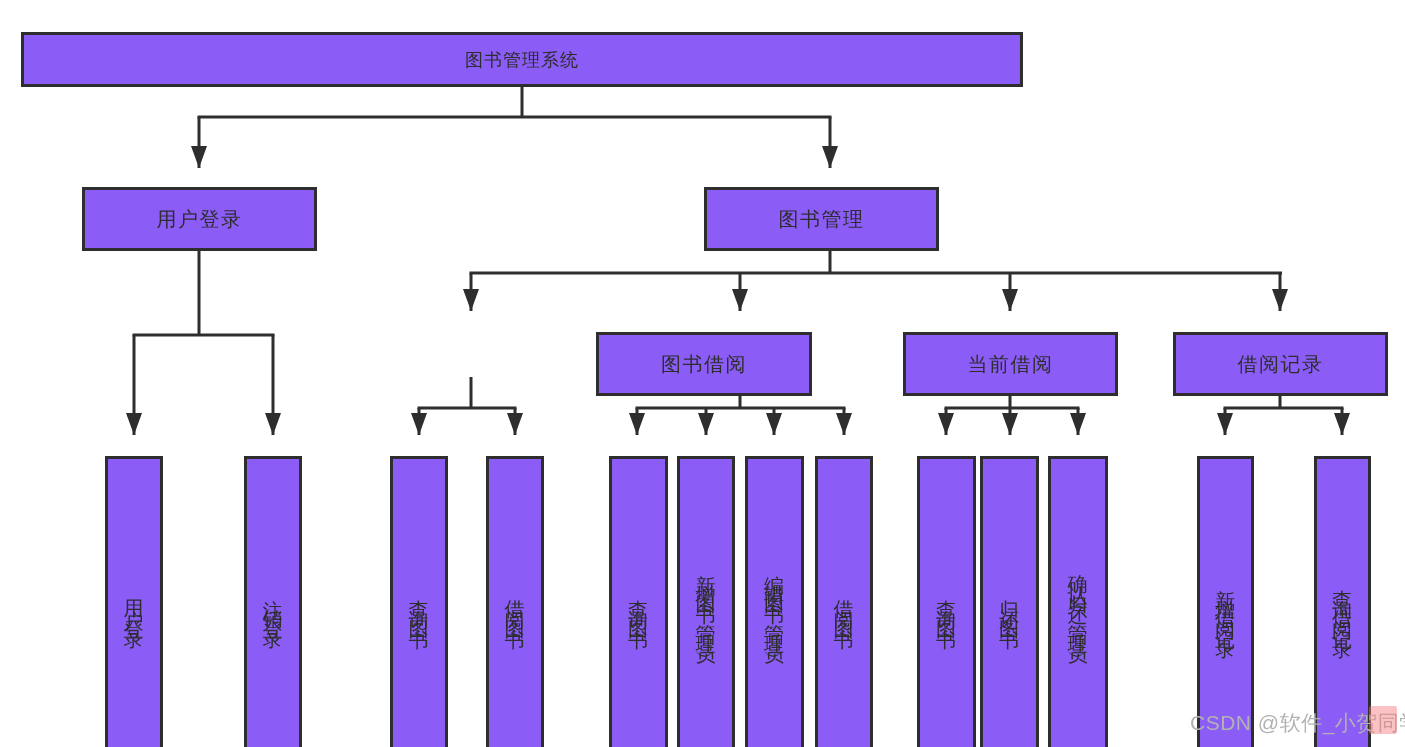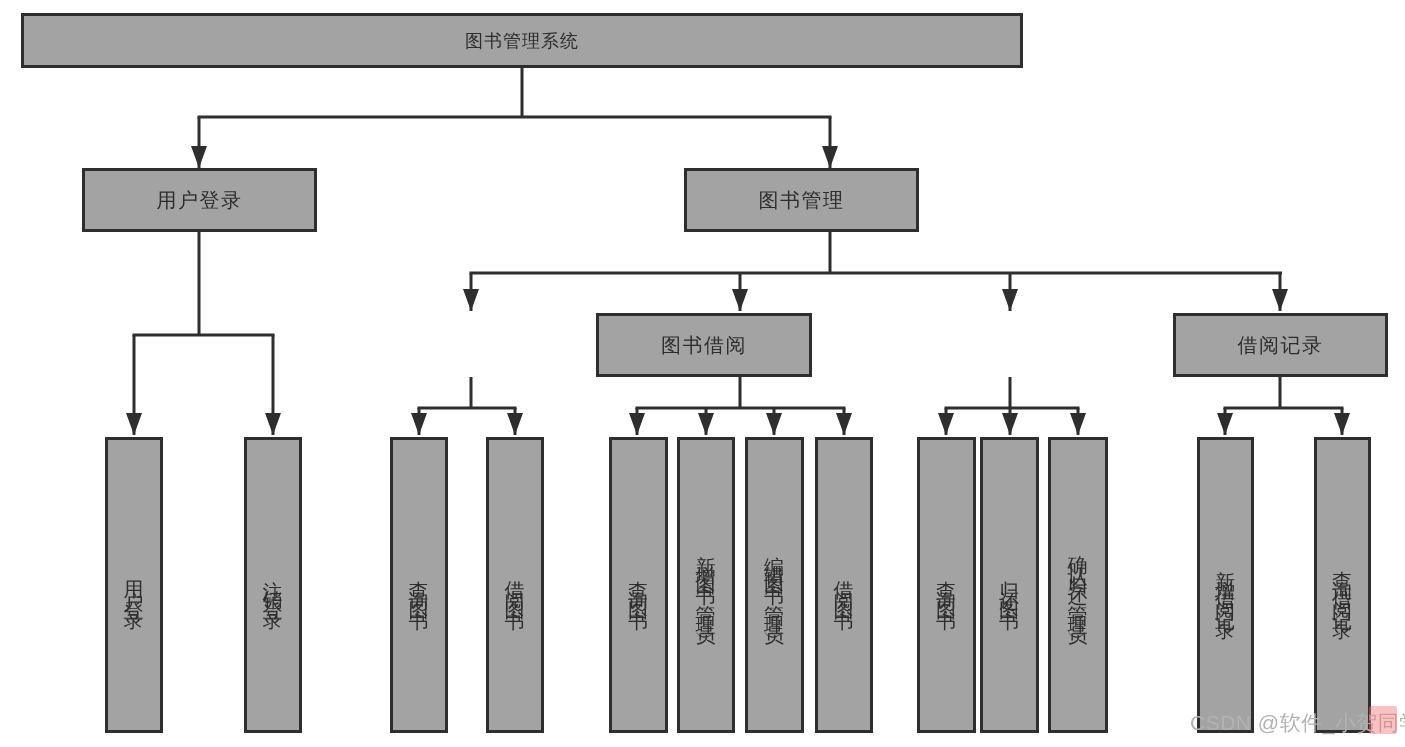--- a/index.html
+++ b/index.html
@@ -19,26 +19,27 @@
     position: absolute;
     left: 0;
     top: 0;
     width: 1405px;
     height: 747px;
   }
   .node {
     position: absolute;
     box-sizing: border-box;
     border: 3px solid #2e2e2e;
-    background: #a3a3a3;
+    background: #8b5cf6;
     display: flex;
     align-items: center;
     justify-content: center;
     color: #2d2d2d;
     z-index: 2;
+    margin-top: 19px;
   }
   .hnode {
     font-size: 20px;
     letter-spacing: 1.5px;
     white-space: nowrap;
   }
   .rootnode {
     font-size: 18px;
     letter-spacing: 1px;
   }
@@ -115,23 +116,24 @@
 
       <path d="M1280,377 V408 M1223.5,408 H1343.5"></path>
       <path d="M1225,408 V435" marker-end="url(#ah)"></path>
       <path d="M1342,408 V435" marker-end="url(#ah)"></path>
     </g>
   </svg>
 
   <div class="node rootnode" style="left:21px; top:13px; width:1002px; height:55px;">图书管理系统</div>
 
   <div class="node hnode" style="left:82px; top:168px; width:235px; height:64px;">用户登录</div>
-  <div class="node hnode" style="left:684px; top:168px; width:235px; height:64px;">图书管理</div>
+  <div class="node hnode" style="left:704px; top:168px; width:235px; height:64px;">图书管理</div>
 
   <div class="node hnode" style="left:596px; top:313px; width:216px; height:64px;">图书借阅</div>
+  <div class="node hnode" style="left:903px; top:313px; width:215px; height:64px;">当前借阅</div>
   <div class="node hnode" style="left:1173px; top:313px; width:215px; height:64px;">借阅记录</div>
 
   <div class="node leaf" style="left:105px; top:437px; width:58px; height:296px;">
     <span class="vtext">用户登录</span>
   </div>
   <div class="node leaf" style="left:244px; top:437px; width:58px; height:296px;">
     <span class="vtext">注销登录</span>
   </div>
 
   <div class="node leaf" style="left:390px; top:437px; width:58px; height:296px;">

